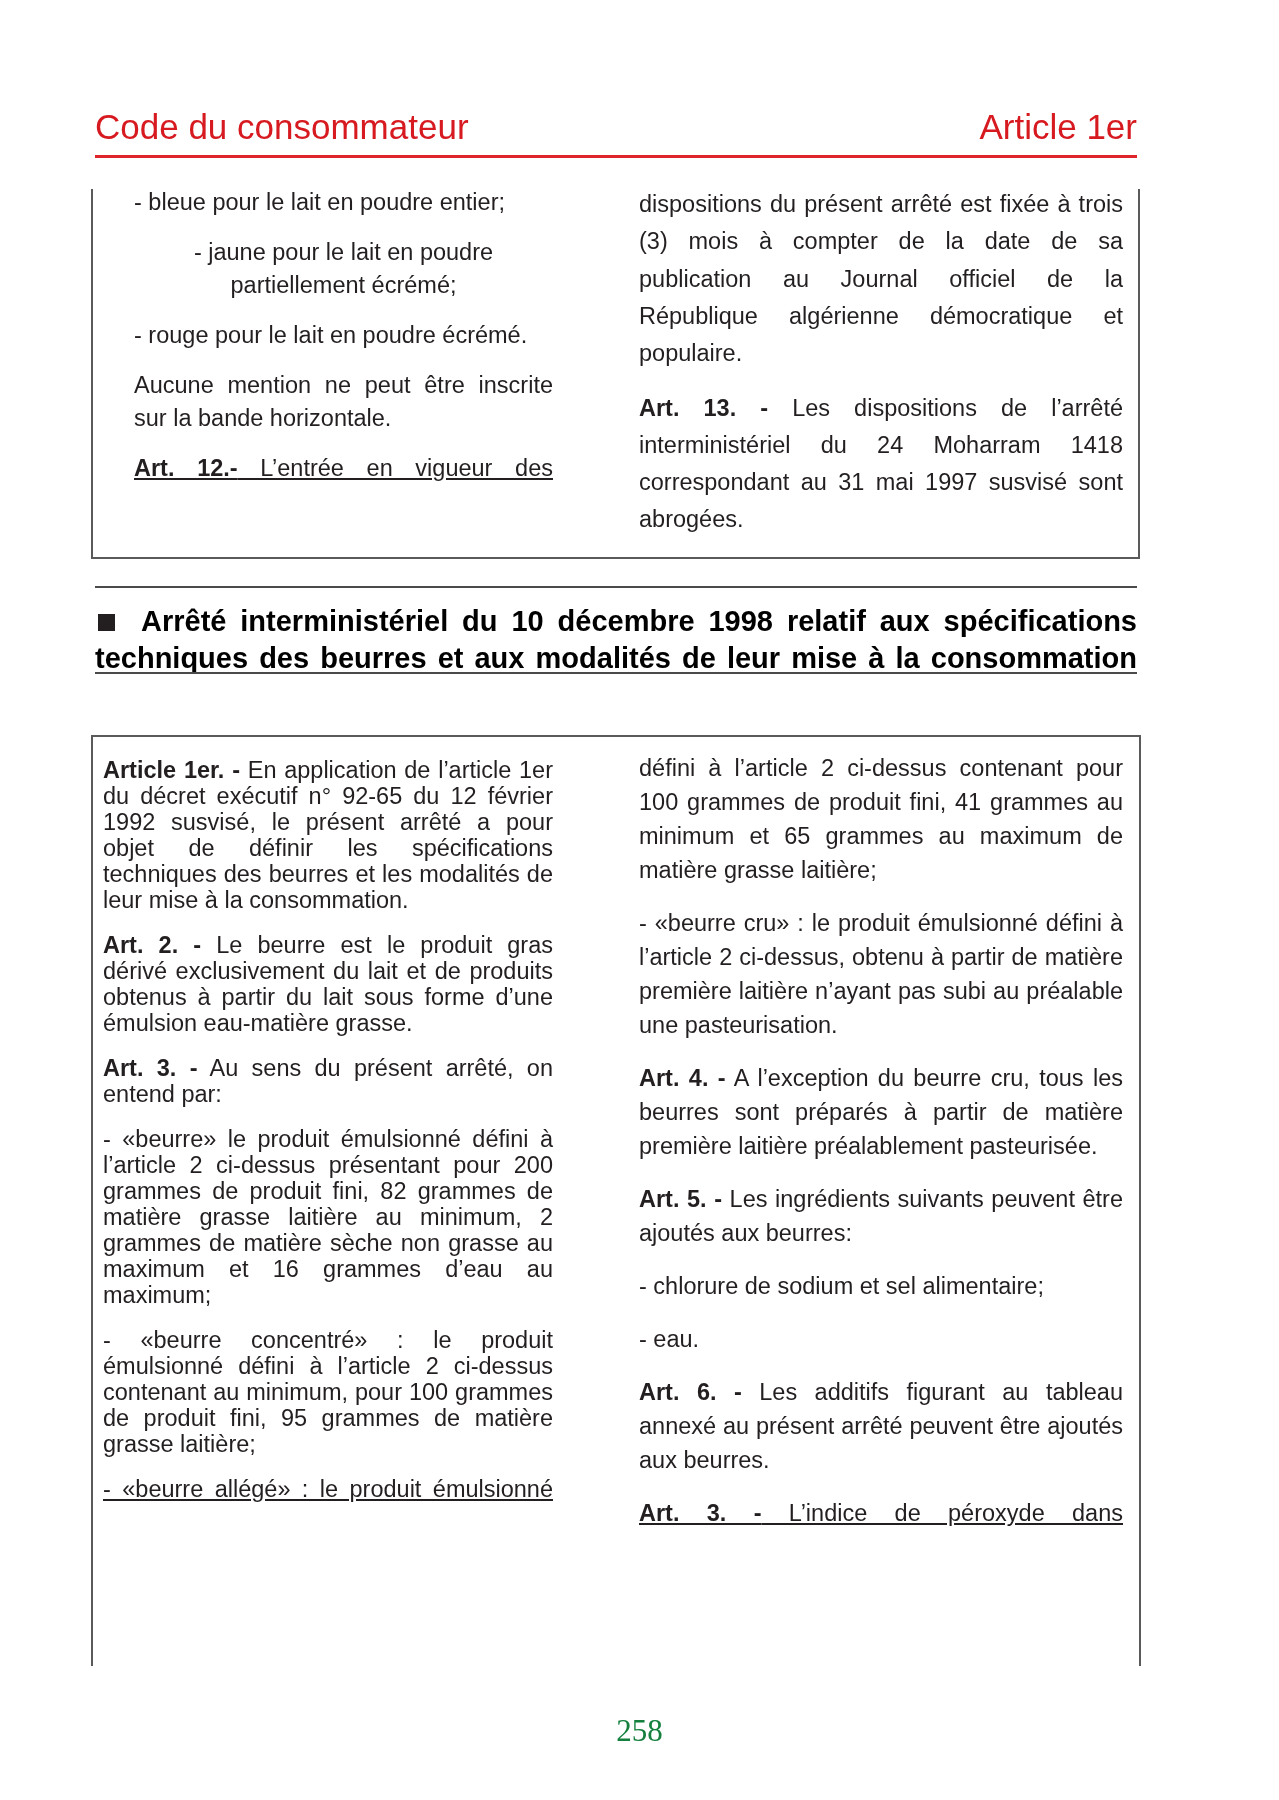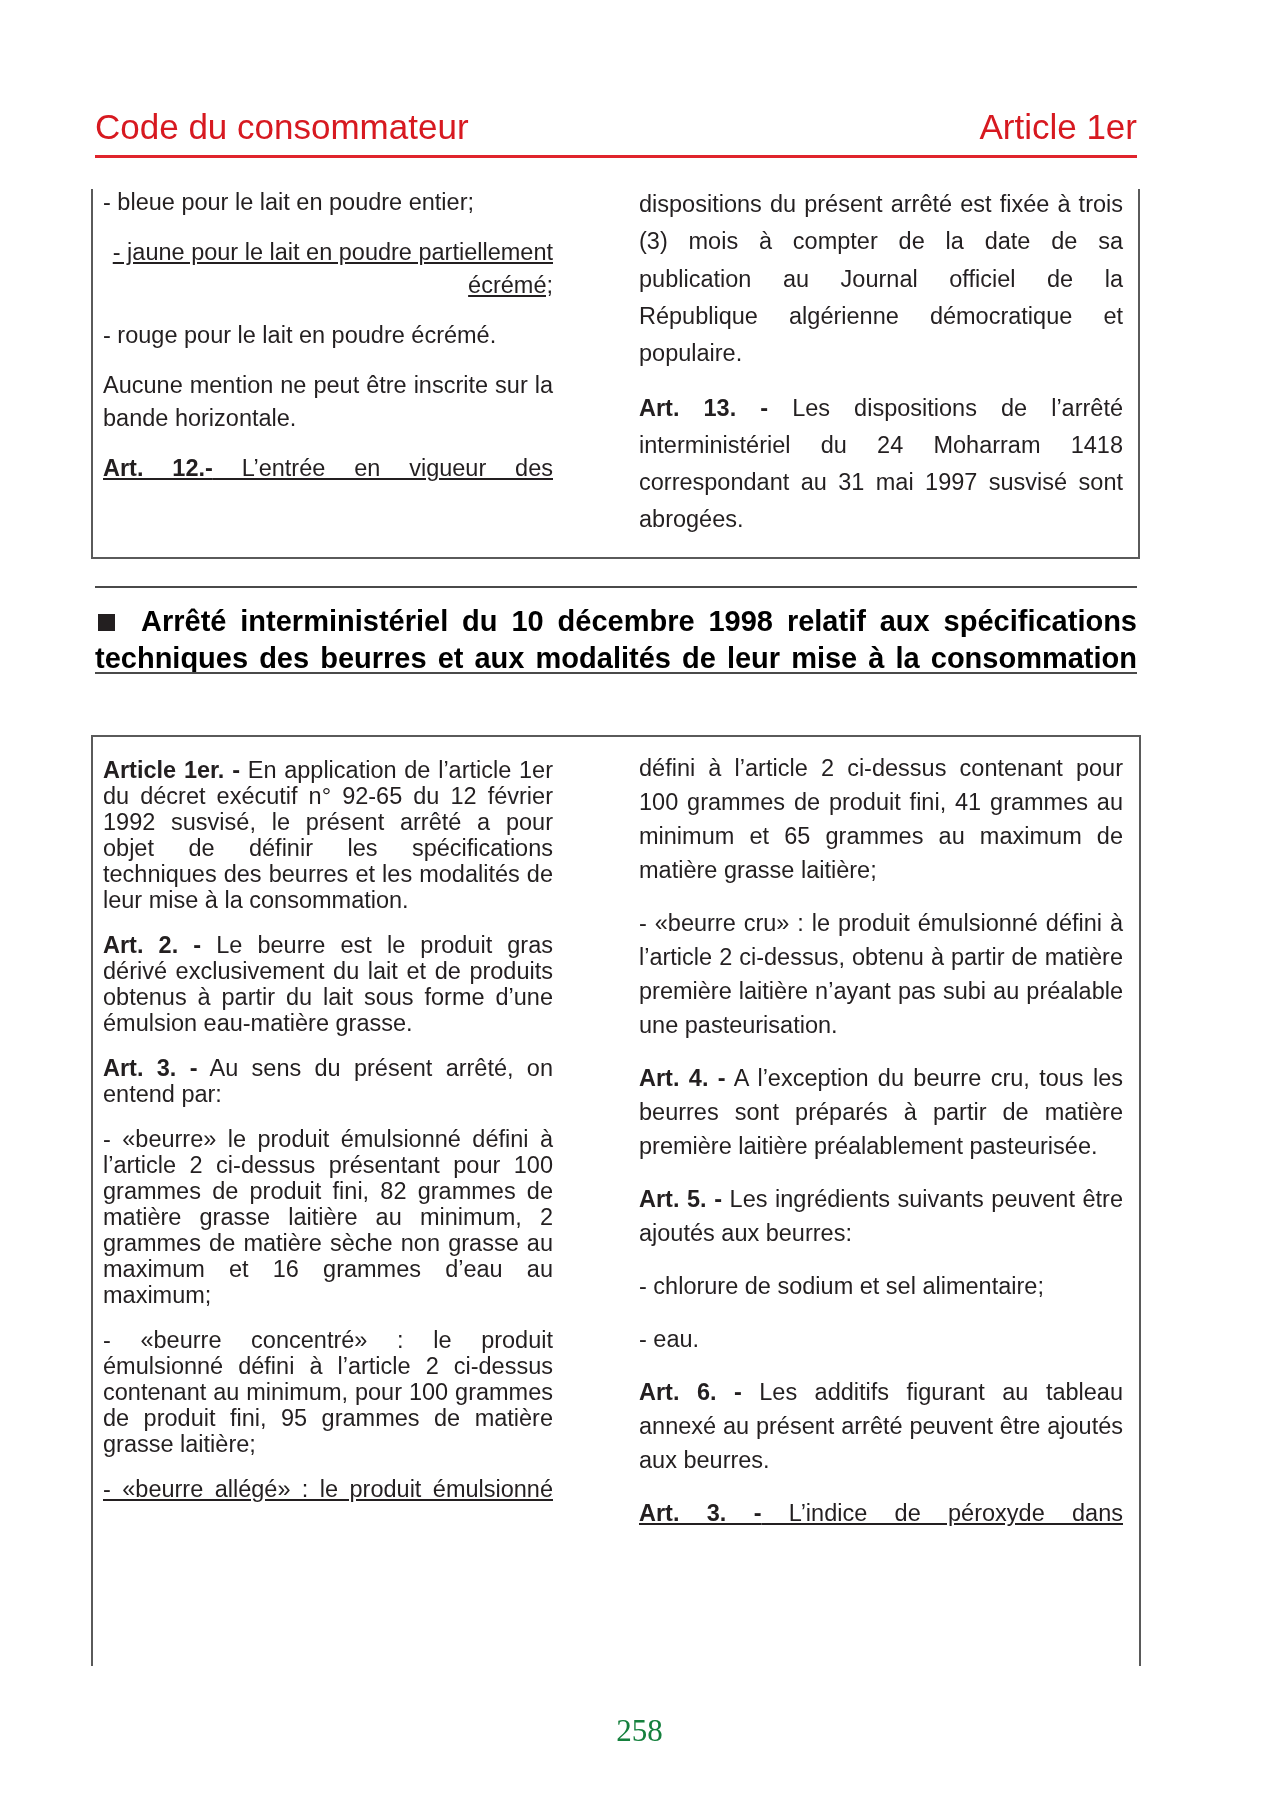--- a/index.html
+++ b/index.html
@@ -10,21 +10,21 @@
   .hdr-right { right:142px; }
   .hdr-rule { position:absolute; left:95px; top:155px; width:1042px; height:3px; background:#e0242c; }
 
   .box { position:absolute; border:2px solid #5a5a5a; box-sizing:border-box; }
   .box1 { left:91px; top:189px; width:1049px; height:370px; border-top:none; }
   .box2 { left:91px; top:735px; width:1050px; height:931px; border-bottom:none; }
 
   .col { position:absolute; font-size:23.5px; text-align:justify; }
   .col p { margin:0; }
   .b1-left { left:103px; top:186px; width:450px; line-height:33px; }
-  .b1-left p { margin-bottom:17px; }
+  .b1-left p { margin-bottom:17px;margin-left:31px; }
   .b1-right { left:639px; top:186px; width:484px; line-height:37.3px; }
   .b1-right p { margin-bottom:18px; }
 
   .b2-left { left:103px; top:757px; width:450px; line-height:26px; }
   .b2-left p { margin-bottom:19px; }
   .b2-right { left:639px; top:751px; width:484px; line-height:34px; }
   .b2-right p { margin-bottom:19px; }
 
   .lead { font-weight:bold; }
   .lastline-justify { text-align-last:justify;text-decoration:underline; }
@@ -41,40 +41,40 @@
 </head>
 <body>
 
 <div class="hdr hdr-left">Code du consommateur</div>
 <div class="hdr hdr-right">Article 1er</div>
 <div class="hdr-rule"></div>
 
 <div class="box box1"></div>
 <div class="col b1-left">
   <p><span>- bleue pour le lait en poudre entier;</span></p>
-  <p style="text-align:right;text-decoration:underline;"><span>- jaune pour le lait en poudre partiellement écrémé;</span></p>
+  <p style="text-align:center;"><span>- jaune pour le lait en poudre partiellement écrémé;</span></p>
   <p><span>- rouge pour le lait en poudre écrémé.</span></p>
   <p><span>Aucune mention ne peut être inscrite sur la bande horizontale.</span></p>
   <p class="lastline-justify" style="margin-top:4px;"><span class="lead">Art. 12.-</span><span> L’entrée en vigueur des</span></p>
 </div>
 <div class="col b1-right">
   <p><span>dispositions du présent arrêté est fixée à trois (3) mois à compter de la date de sa publication au Journal officiel de la République algérienne démocratique et populaire.</span></p>
   <p style="line-height:36.7px;"><span class="lead">Art. 13. -</span><span> Les dispositions de l’arrêté interministériel du 24 Moharram 1418 correspondant au 31 mai 1997 susvisé sont abrogées.</span></p>
 </div>
 
 <div class="sec-rule"></div>
 <div class="heading"><span class="sq"></span><span>Arrêté interministériel du 10 décembre 1998 relatif aux spécifications techniques des beurres et aux modalités de leur mise à la consommation</span></div>
 <div class="heading-underline"></div>
 
 <div class="box box2"></div>
 <div class="col b2-left">
   <p><span class="lead">Article 1er. -</span><span> En application de l’article 1er du décret exécutif n° 92-65 du 12 février 1992 susvisé, le présent arrêté a pour objet de définir les spécifications techniques des beurres et les modalités de leur mise à la consommation.</span></p>
   <p><span class="lead">Art. 2. -</span><span> Le beurre  est le produit gras dérivé exclusivement du lait et de produits obtenus à partir du lait sous forme d’une émulsion eau-matière grasse.</span></p>
   <p><span class="lead">Art. 3. -</span><span> Au sens du présent arrêté, on entend par:</span></p>
-  <p><span>- «beurre»  le produit émulsionné défini à l’article 2 ci-dessus présentant pour 100 grammes de produit fini, 82 grammes de matière grasse laitière au minimum, 2 grammes de matière sèche non grasse au maximum et 16 grammes d’eau au maximum;</span></p>
+  <p><span>- «beurre»  le produit émulsionné défini à l’article 2 ci-dessus présentant pour 200 grammes de produit fini, 82 grammes de matière grasse laitière au minimum, 2 grammes de matière sèche non grasse au maximum et 16 grammes d’eau au maximum;</span></p>
   <p><span>- «beurre concentré» : le produit émulsionné défini à l’article 2 ci-dessus contenant au minimum, pour 100 grammes de produit fini, 95 grammes de matière grasse laitière;</span></p>
   <p class="lastline-justify"><span>- «beurre allégé» : le produit émulsionné</span></p>
 </div>
 <div class="col b2-right">
   <p><span>défini à l’article 2 ci-dessus contenant pour 100 grammes de produit fini, 41 grammes au minimum et 65 grammes au maximum de matière grasse laitière;</span></p>
   <p><span>- «beurre cru» : le produit émulsionné défini à l’article 2 ci-dessus, obtenu à partir de matière première laitière n’ayant pas subi au préalable une pasteurisation.</span></p>
   <p><span class="lead">Art. 4. -</span><span> A l’exception du beurre cru, tous les beurres sont préparés à partir de matière première laitière préalablement pasteurisée.</span></p>
   <p><span class="lead">Art. 5. -</span><span> Les ingrédients suivants peuvent être ajoutés aux beurres:</span></p>
   <p><span>- chlorure de sodium et sel alimentaire;</span></p>
   <p><span>- eau.</span></p>

